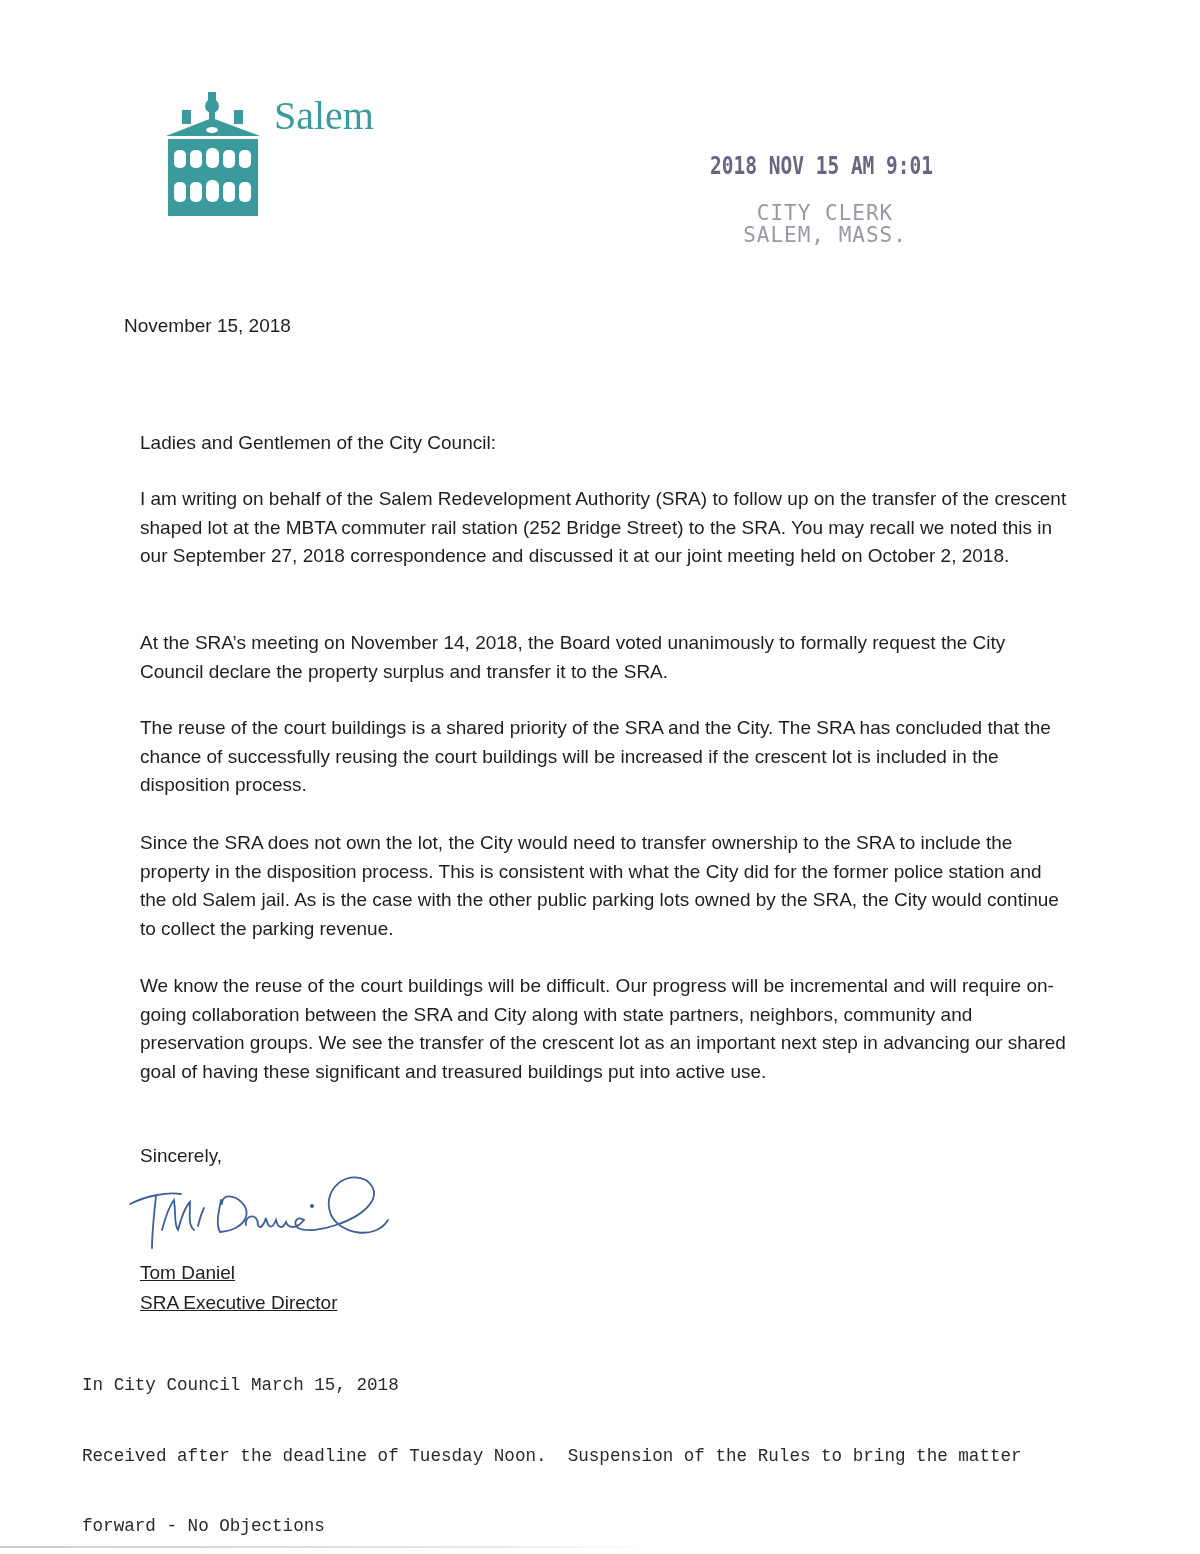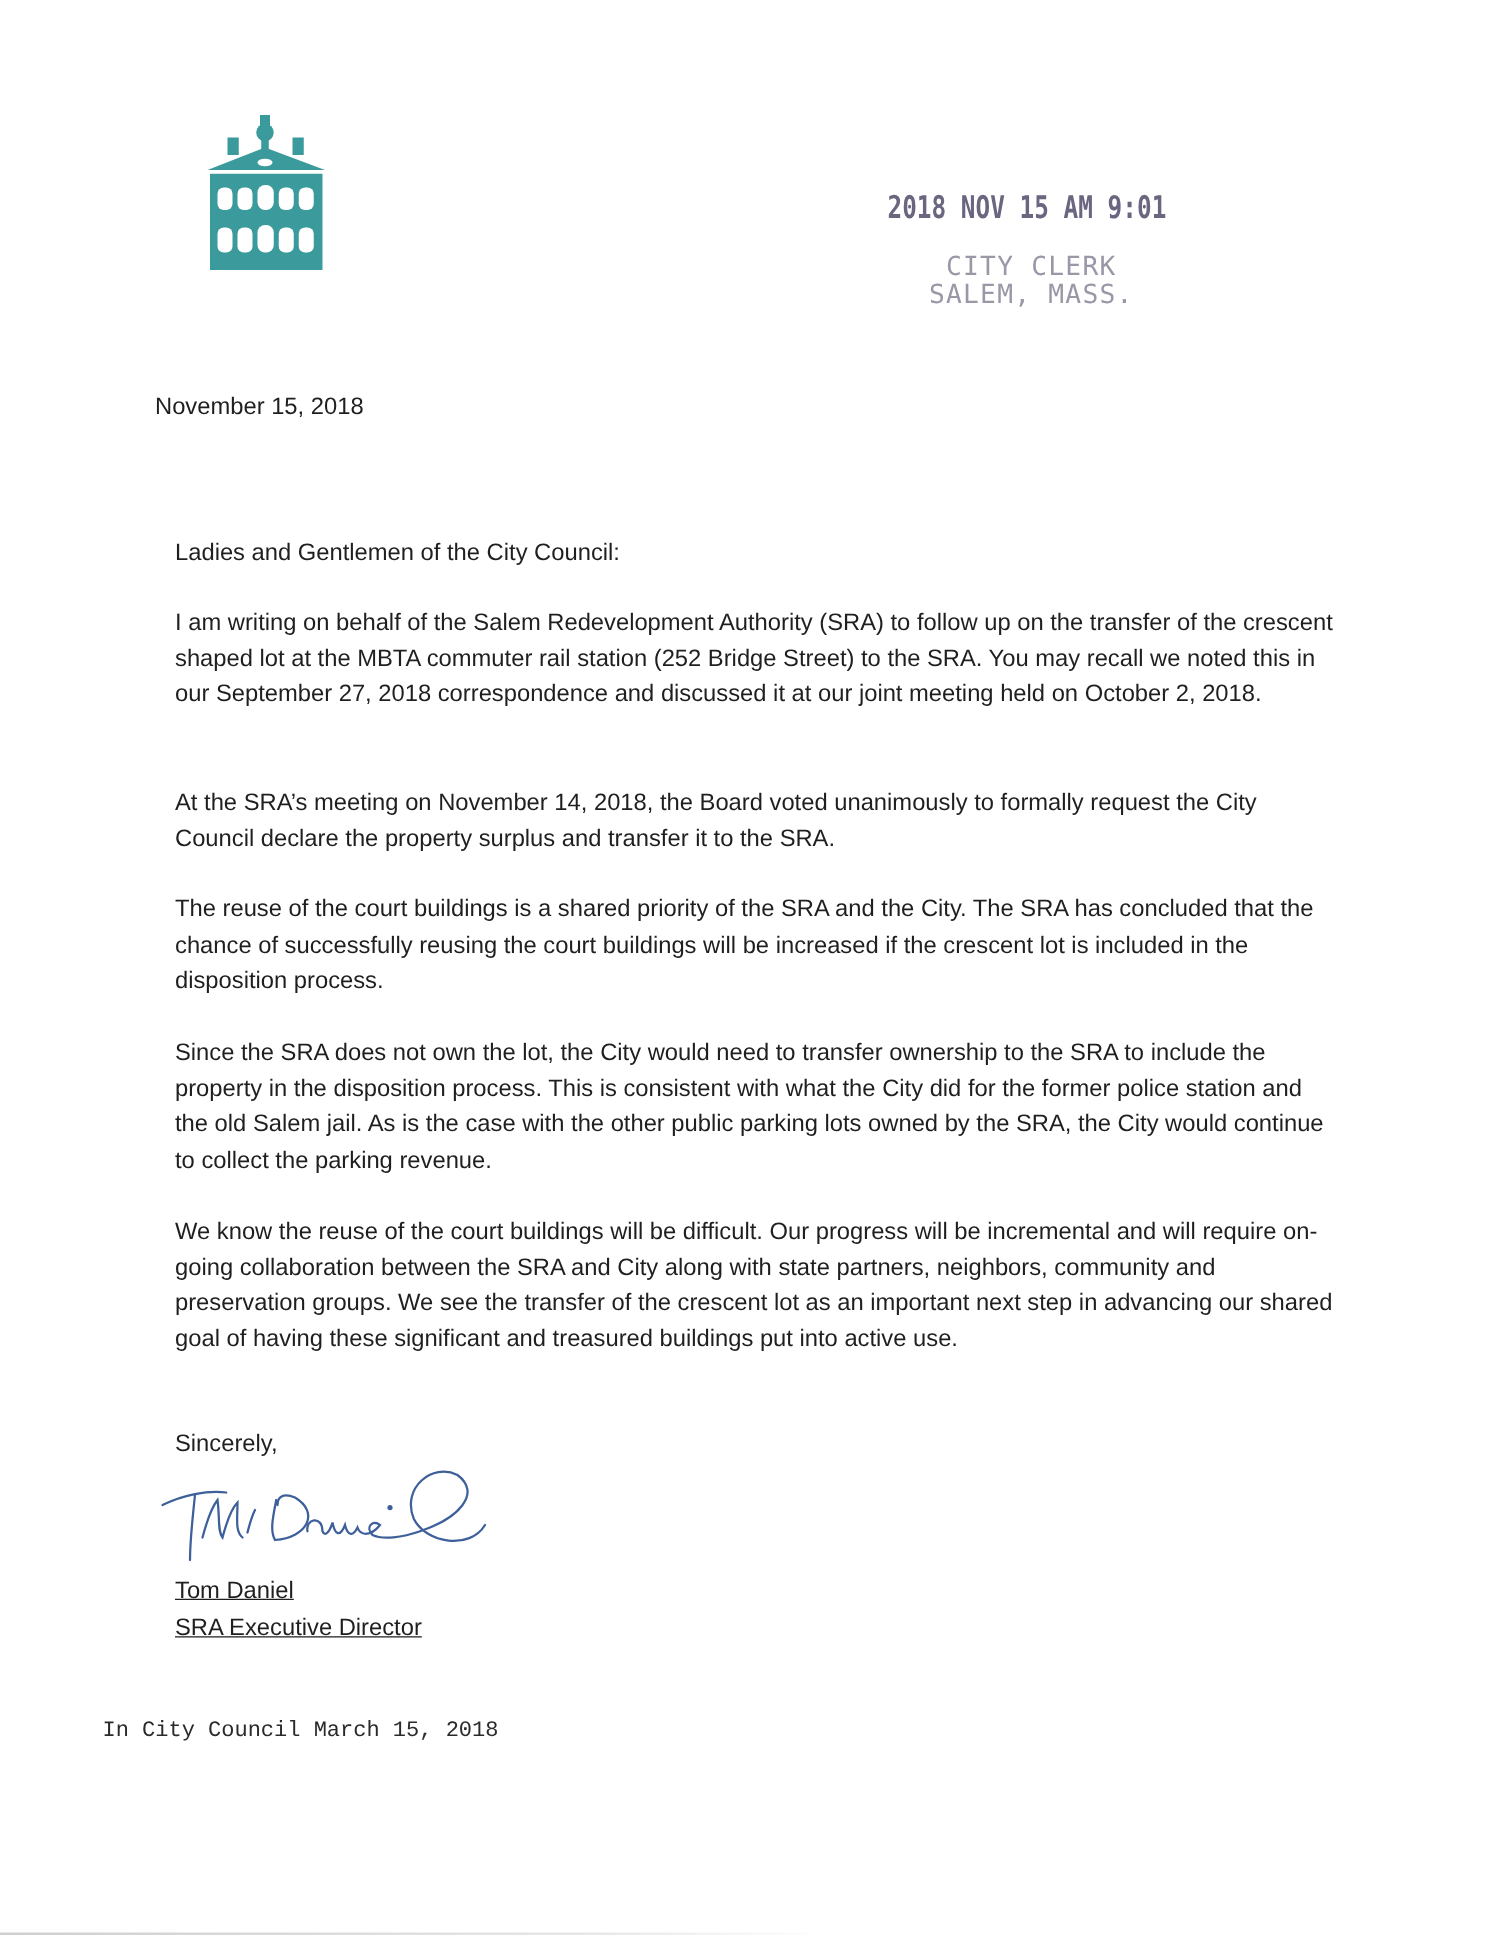--- a/index.html
+++ b/index.html
@@ -42,20 +42,21 @@
       <rect x="59" y="58" width="12" height="18" rx="5"></rect>
       <rect x="75" y="58" width="12" height="18" rx="5"></rect>
       <rect x="10" y="90" width="12" height="20" rx="5"></rect>
       <rect x="26" y="90" width="12" height="20" rx="5"></rect>
       <rect x="42" y="88" width="13" height="22" rx="6"></rect>
       <rect x="59" y="90" width="12" height="20" rx="5"></rect>
       <rect x="75" y="90" width="12" height="20" rx="5"></rect>
     </g>
   </svg>
   <div class="logo-text">
+    <div>Salem</div>
   </div>
 </div>
 
 <div class="stamp">
   <div class="stamp-date">2018 NOV 15  AM 9:01</div>
   <div class="stamp-clerk">
     <div>CITY CLERK</div>
     <div>SALEM, MASS.</div>
   </div>
 </div>
@@ -83,17 +84,19 @@
   </g>
 </svg>
 
 <div class="signer">
   <div>Tom Daniel</div>
   <div>SRA Executive Director</div>
 </div>
 
 <div class="council">
   <div>In City Council March 15, 2018</div>
+  <div>Received after the deadline of Tuesday Noon.  Suspension of the Rules to bring the matter</div>
+  <div>forward - No Objections</div>
   
   
 </div>
 
 <div class="bottom-rule"></div>
 
 </body></html>

